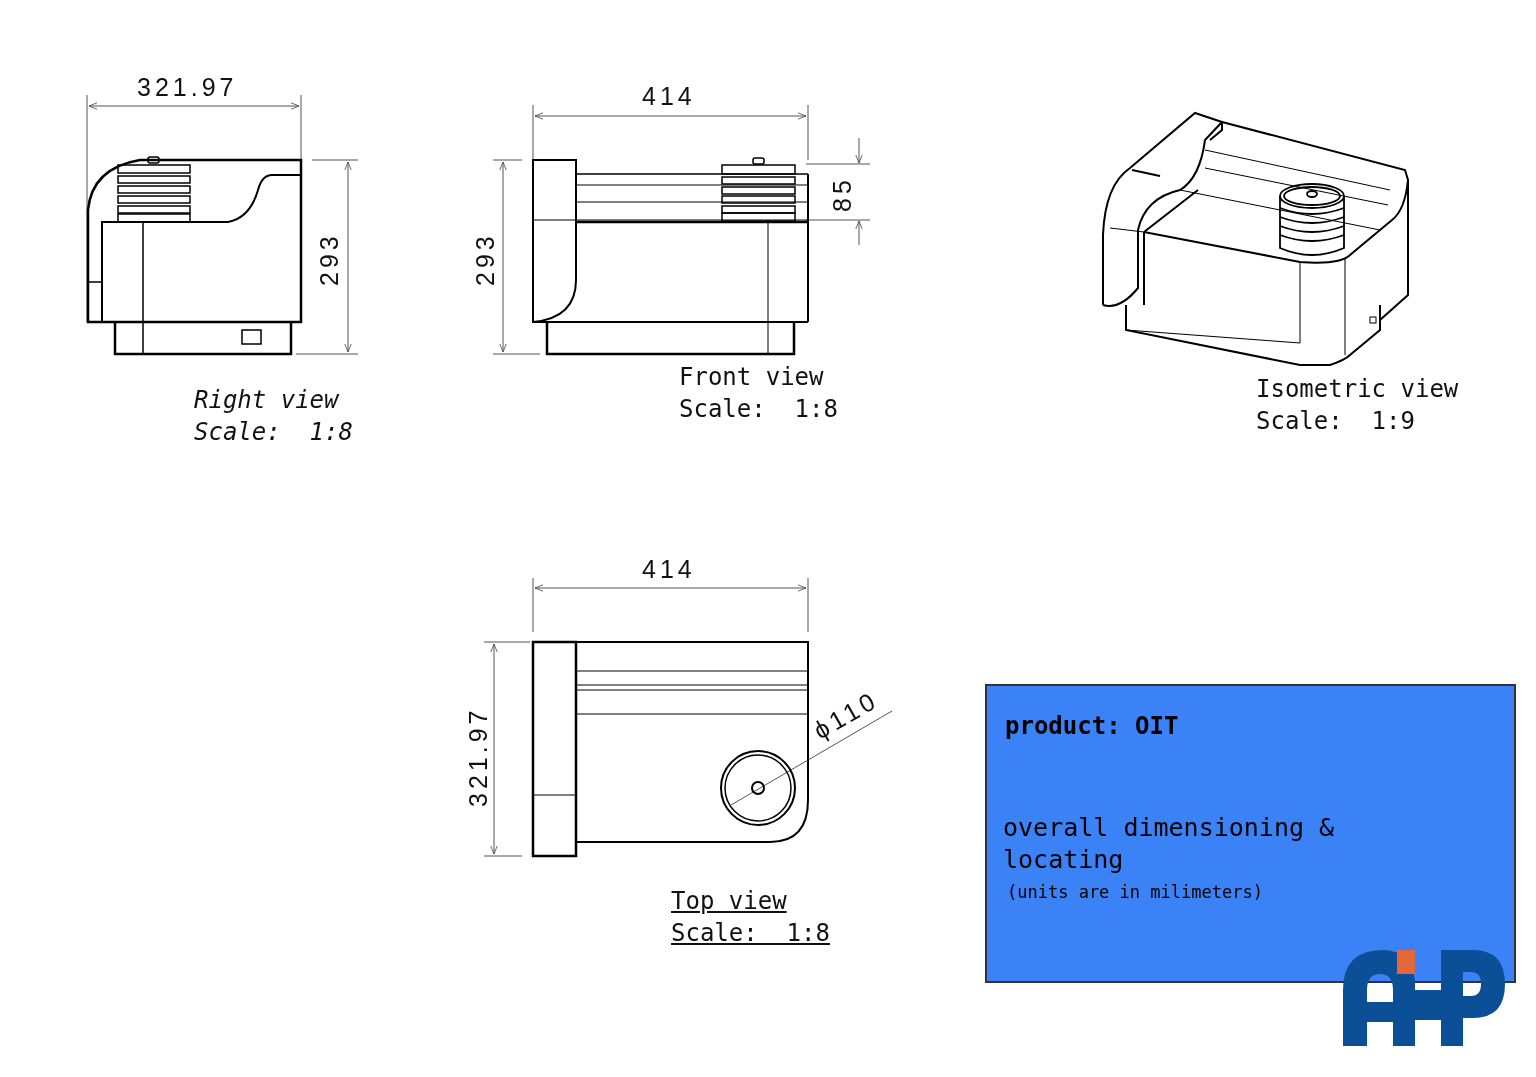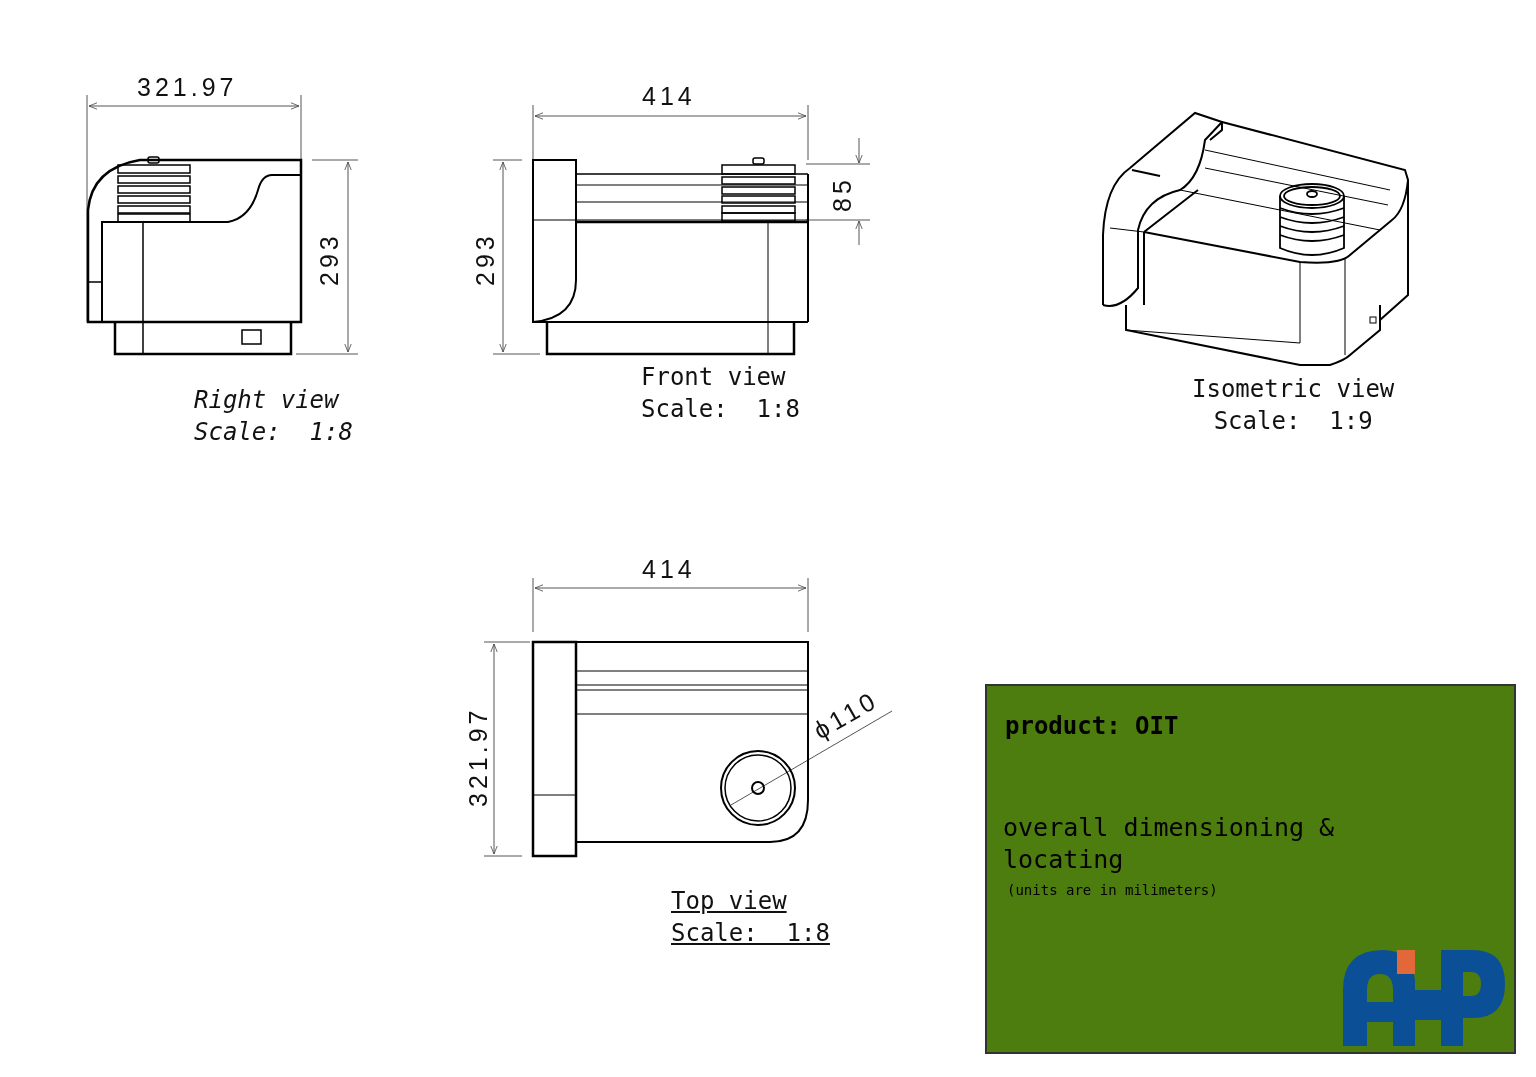--- a/index.html
+++ b/index.html
@@ -1,23 +1,23 @@
 <!DOCTYPE html>
 <html><head>
 <meta charset="utf-8">
 <style>
   html, body { margin:0; padding:0; background:#ffffff; }
   body { width:1536px; height:1077px; position:relative; overflow:hidden; font-family:"DejaVu Sans Mono", monospace; color:#000; }
   svg.drawing { position:absolute; left:0; top:0; }
   .lbl { position:absolute; font-family:"DejaVu Sans Mono", monospace; font-size:24px; line-height:32px; white-space:pre; color:#111; }
   .dimtxt { font-family:"Liberation Sans", sans-serif; font-size:25px; letter-spacing:4px; fill:#111; }
-  .title-box { position:absolute; left:985px; top:684px; width:531px; height:370px; border:2px solid #333; box-sizing:border-box; background:#4d7c0f; }
+  .title-box { position:absolute; left:985px; top:684px; width:531px; height:299px; border:2px solid #333; box-sizing:border-box; background:#3b82f6; }
   .tb-product { position:absolute; left:18px; top:26px; font-family:"DejaVu Sans Mono", monospace; font-weight:bold; font-size:24px; }
   .tb-desc { position:absolute; left:16px; top:126px; font-family:"DejaVu Sans Mono", monospace; font-size:25px; line-height:32px; width:420px; white-space:pre-wrap; }
-  .tb-units { position:absolute; left:20px; top:196px; font-family:"DejaVu Sans Mono", monospace; font-size:14px; }
+  .tb-units { position:absolute; left:20px; top:196px; font-family:"DejaVu Sans Mono", monospace; font-size:17px; }
   .logo { position:absolute; left:356px; top:264px; width:162px; height:96px; }
 </style>
 </head>
 <body>
 
 <svg class="drawing" width="1536" height="1077" viewBox="0 0 1536 1077">
   <defs>
     <marker id="arr" viewBox="0 0 10 10" refX="10" refY="5" markerWidth="12" markerHeight="8" orient="auto-start-reverse">
       <path d="M0,1 L10,5 L0,9" fill="none" stroke="#444" stroke-width="1"></path>
     </marker>
@@ -142,23 +142,23 @@
     <circle cx="758" cy="788" r="33" stroke-width="1.5"></circle>
     <circle cx="758" cy="788" r="6" stroke-width="2"></circle>
   </g>
   <text class="dimtxt" x="642" y="578">414</text>
   <text class="dimtxt" transform="translate(487,807) rotate(-90)">321.97</text>
   <text class="dimtxt" transform="translate(820,740) rotate(-30)">ϕ110</text>
 </svg>
 
 <div class="lbl" style="left:194px; top:384px;font-style:italic;">Right view
 Scale:  1:8</div>
-<div class="lbl" style="left:641px; top:361px;">Front view
+<div class="lbl" style="left:679px; top:361px;">Front view
 Scale:  1:8</div>
-<div class="lbl" style="left:1192px; top:373px;text-align:center;">Isometric view
+<div class="lbl" style="left:1256px; top:373px;">Isometric view
 Scale:  1:9</div>
 <div class="lbl" style="left:671px; top:885px;text-decoration:underline;">Top view
 Scale:  1:8</div>
 
 <div class="title-box">
   <div class="tb-product">product: OIT</div>
   <div class="tb-desc">overall dimensioning &amp;
 locating</div>
   <div class="tb-units">(units are in milimeters)</div>
   <svg class="logo" viewBox="0 0 162 96">

